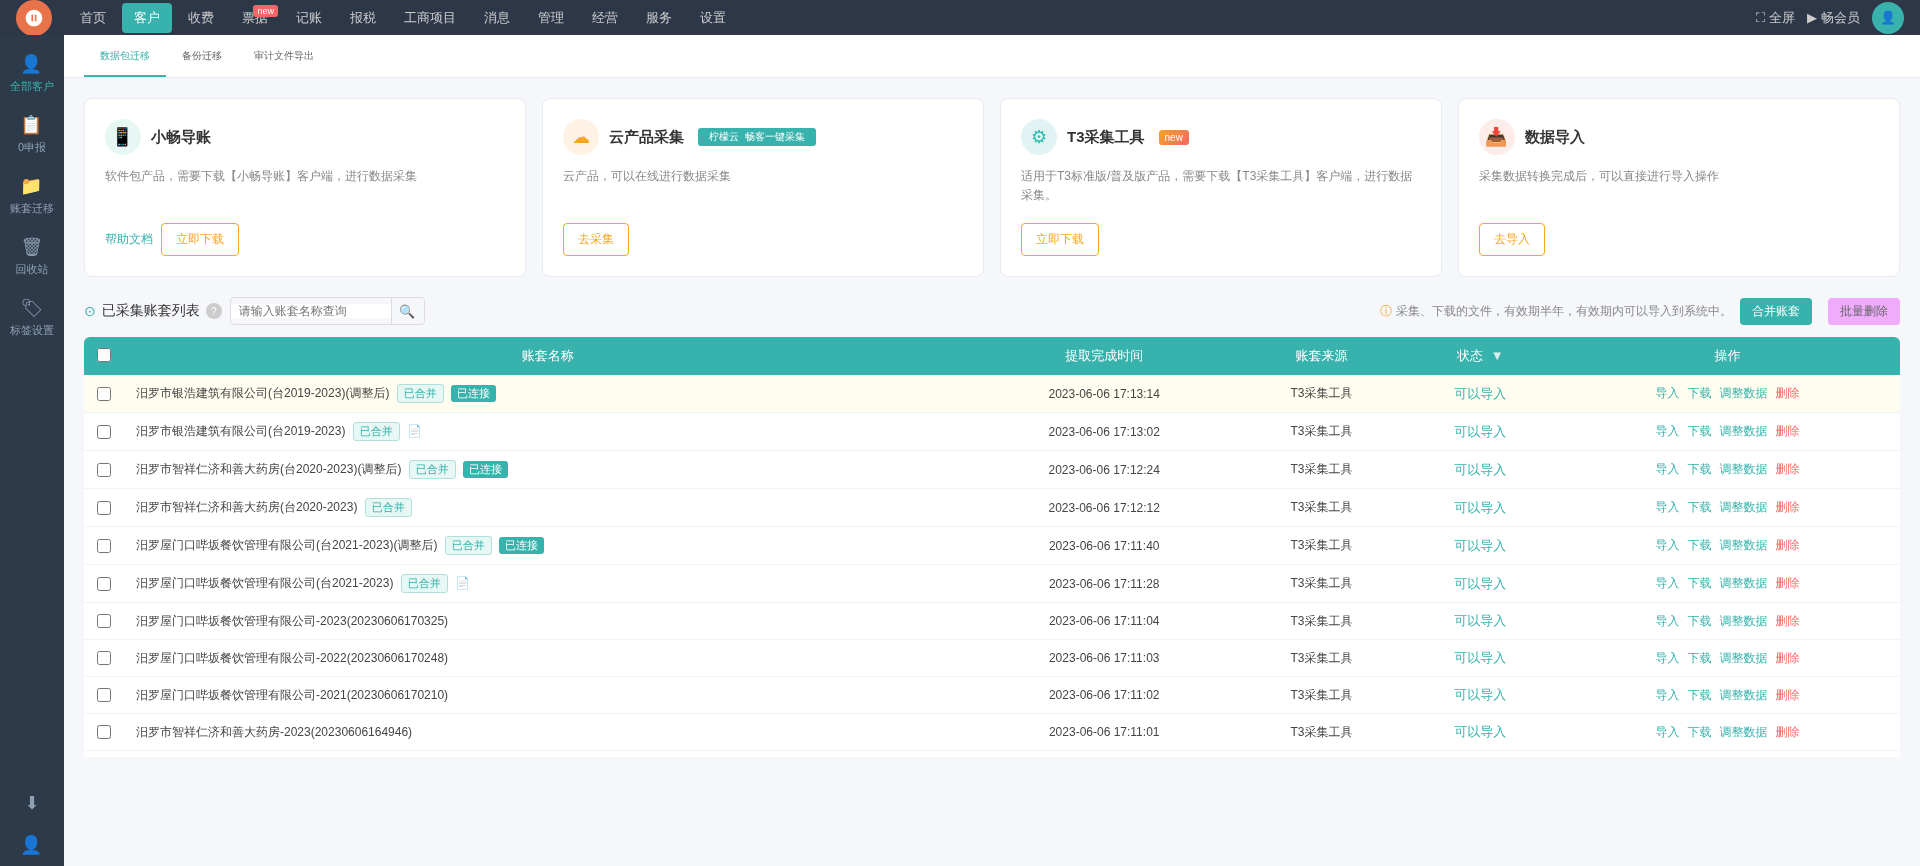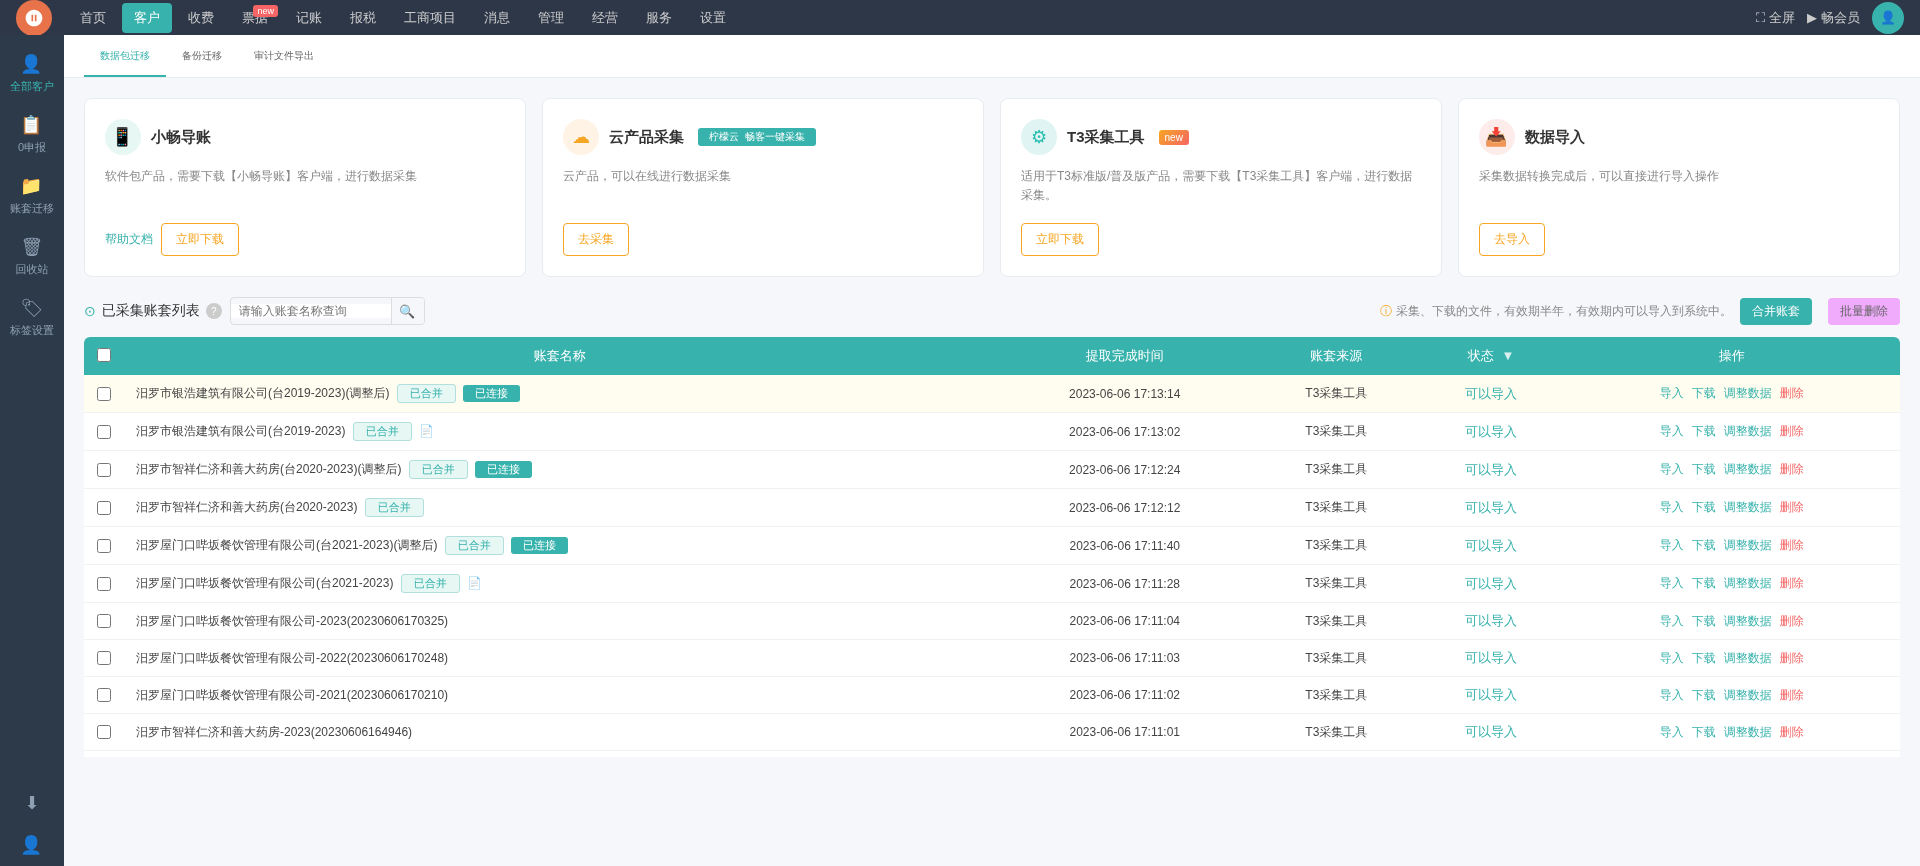--- a/index.html
+++ b/index.html
@@ -71,21 +71,21 @@
     .data-table thead tr { background: #38b2ac; color: #fff; }
     .data-table thead th { padding: 10px 12px; text-align: center; font-weight: 500; font-size: 13px; }
     .data-table thead th:first-child { width: 40px; }
     .data-table tbody tr { border-bottom: 1px solid #f0f2f5; }
     .data-table tbody tr.highlighted { background: #fffdf0; }
     .data-table tbody td { padding: 9px 12px; text-align: center; font-size: 12px; color: #444; }
     .data-table tbody td:nth-child(2) { text-align: left; }
     .status-tag { color: #38b2ac; font-size: 13px; }
     .action-link { color: #38b2ac; cursor: pointer; margin: 0 4px; font-size: 12px; }
     .action-link.red { color: #f56565; }
-    .tag-badge { display: inline-flex; align-items: center; padding: 1px 12px; border-radius: 3px; font-size: 11px; margin-left: 4px; }
+    .tag-badge { display: inline-flex; align-items: center; padding: 1px 6px; border-radius: 3px; font-size: 11px; margin-left: 4px; }
     .tag-badge.green { background: #e6f7f4; color: #38b2ac; border: 1px solid #b2dfdb; }
     .tag-badge.teal-fill { background: #38b2ac; color: #fff; }
     .row-icon { color: #aaa; margin-left: 4px; cursor: pointer; }
     .checkbox-cell { display: flex; justify-content: center; align-items: center; }
     input[type="checkbox"] { width: 14px; height: 14px; cursor: pointer; accent-color: #38b2ac; }
 
     .table-container { overflow-y: auto; max-height: 420px; }
     .sort-icon { margin-left: 4px; opacity: 0.8; }
   </style>
 </head>

